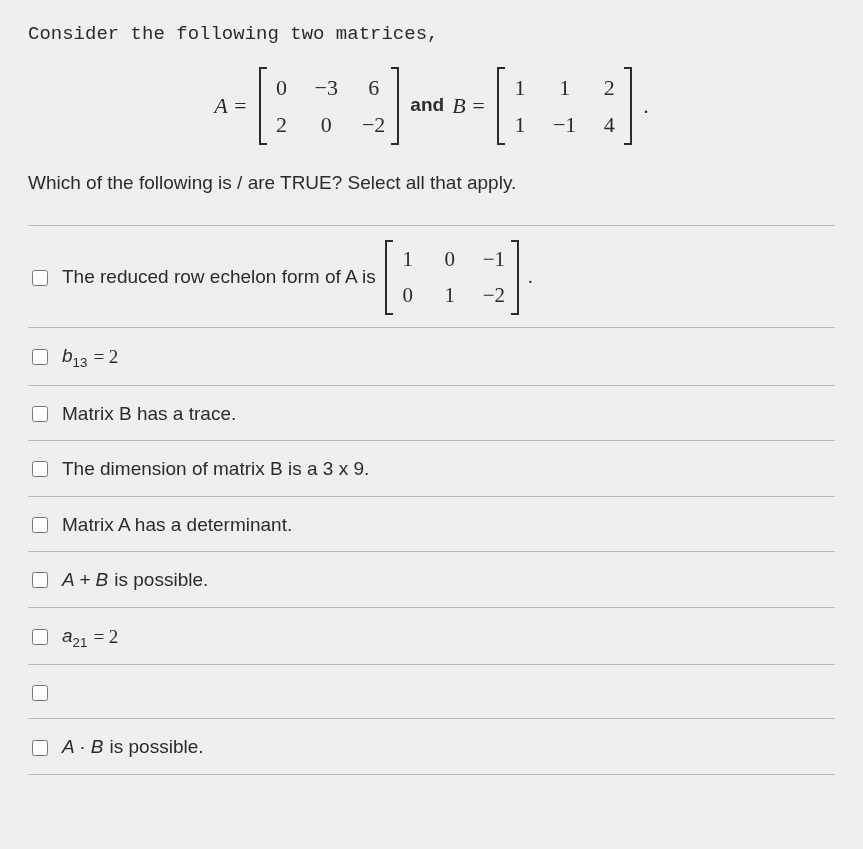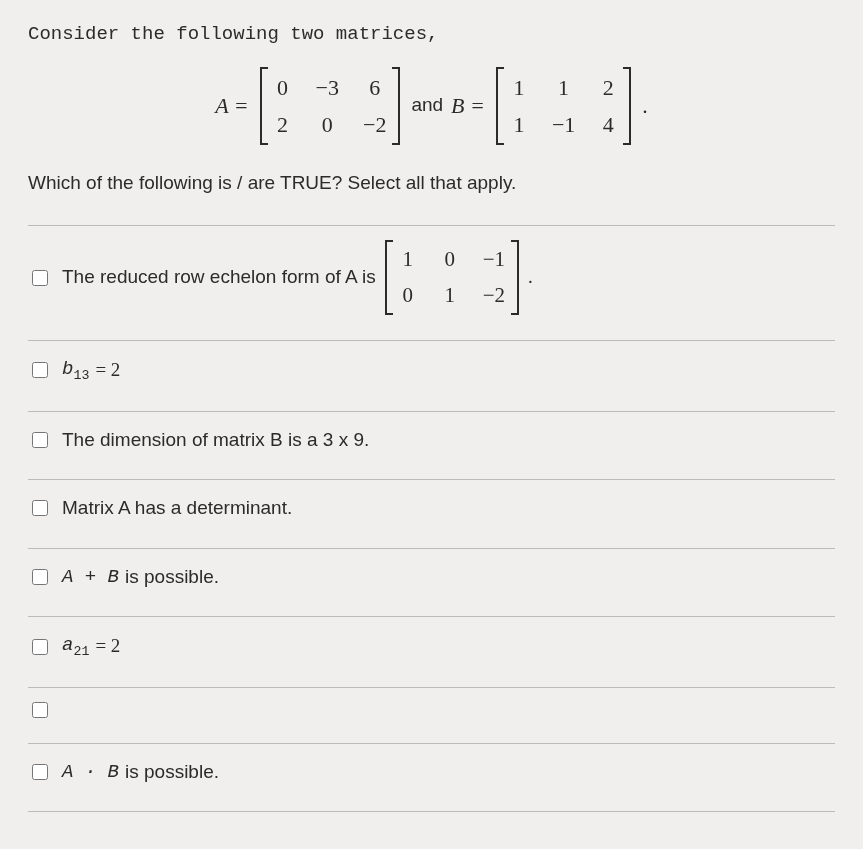--- a/index.html
+++ b/index.html
@@ -36,21 +36,21 @@
     .followup {
       margin-bottom: 28px;
     }
     .options {
       border-top: 1px solid #bbb;
     }
     .option-row {
       display: flex;
       align-items: center;
       border-bottom: 1px solid #bbb;
-      padding: 14px 8px 25px 4px;
+      padding: 14px 8px 12px 4px;
       min-height: 54px;
       gap: 14px;
     }
     .option-row:last-child {
       border-bottom: 1px solid #bbb;
     }
     .checkbox {
       width: 16px;
       height: 16px;
       flex-shrink: 0;
@@ -58,21 +58,21 @@
     }
     .option-label {
       font-family: 'Helvetica Neue', Arial, sans-serif;
       display: flex;
       align-items: center;
       flex-wrap: wrap;
       gap: 6px;
       font-size: 19px;
     }
     .math {
-      font-family: Liberation Mono, monospace;
+      font-family: Liberation Sans, sans-serif;
       font-style: italic;
     }
     .math-upright {
       font-family: 'Times New Roman', serif;
       font-style: normal;
     }
     .sub {
       font-size: 0.7em;
       vertical-align: sub;
       font-style: normal;
@@ -128,21 +128,21 @@
     <span class="mgrid cols3">
       <span>0</span>
       <span>−3</span>
       <span>6</span>
       <span>2</span>
       <span>0</span>
       <span>−2</span>
     </span>
     <span class="bracket-right"></span>
   </span>
-  <span style="font-family: Arial, sans-serif; font-size:19px;">and</span>
+  <span style="font-family: Arial, sans-serif; font-size:19px;font-weight:bold;">and</span>
   <span class="italic">B =</span>
   <span class="bmatrix">
     <span class="bracket-left"></span>
     <span class="mgrid cols3">
       <span>1</span>
       <span>1</span>
       <span>2</span>
       <span>1</span>
       <span>−1</span>
       <span>4</span>
@@ -177,20 +177,24 @@
   </div>
 
   <div class="option-row">
     <input type="checkbox" class="checkbox" style="">
     <span class="option-label">
       <span class="math">b<span class="sub">13</span></span>
       <span class="math-upright">= 2</span>
     </span>
   </div>
 
+  <div class="option-row">
+    <input type="checkbox" class="checkbox" style="">
+    <span class="option-label">Matrix B has a trace.</span>
+  </div>
 
   <div class="option-row">
     <input type="checkbox" class="checkbox" style="">
     <span class="option-label">The dimension of matrix B is a 3 x 9.</span>
   </div>
 
   <div class="option-row">
     <input type="checkbox" class="checkbox" style="">
     <span class="option-label">Matrix A has a determinant.</span>
   </div>

